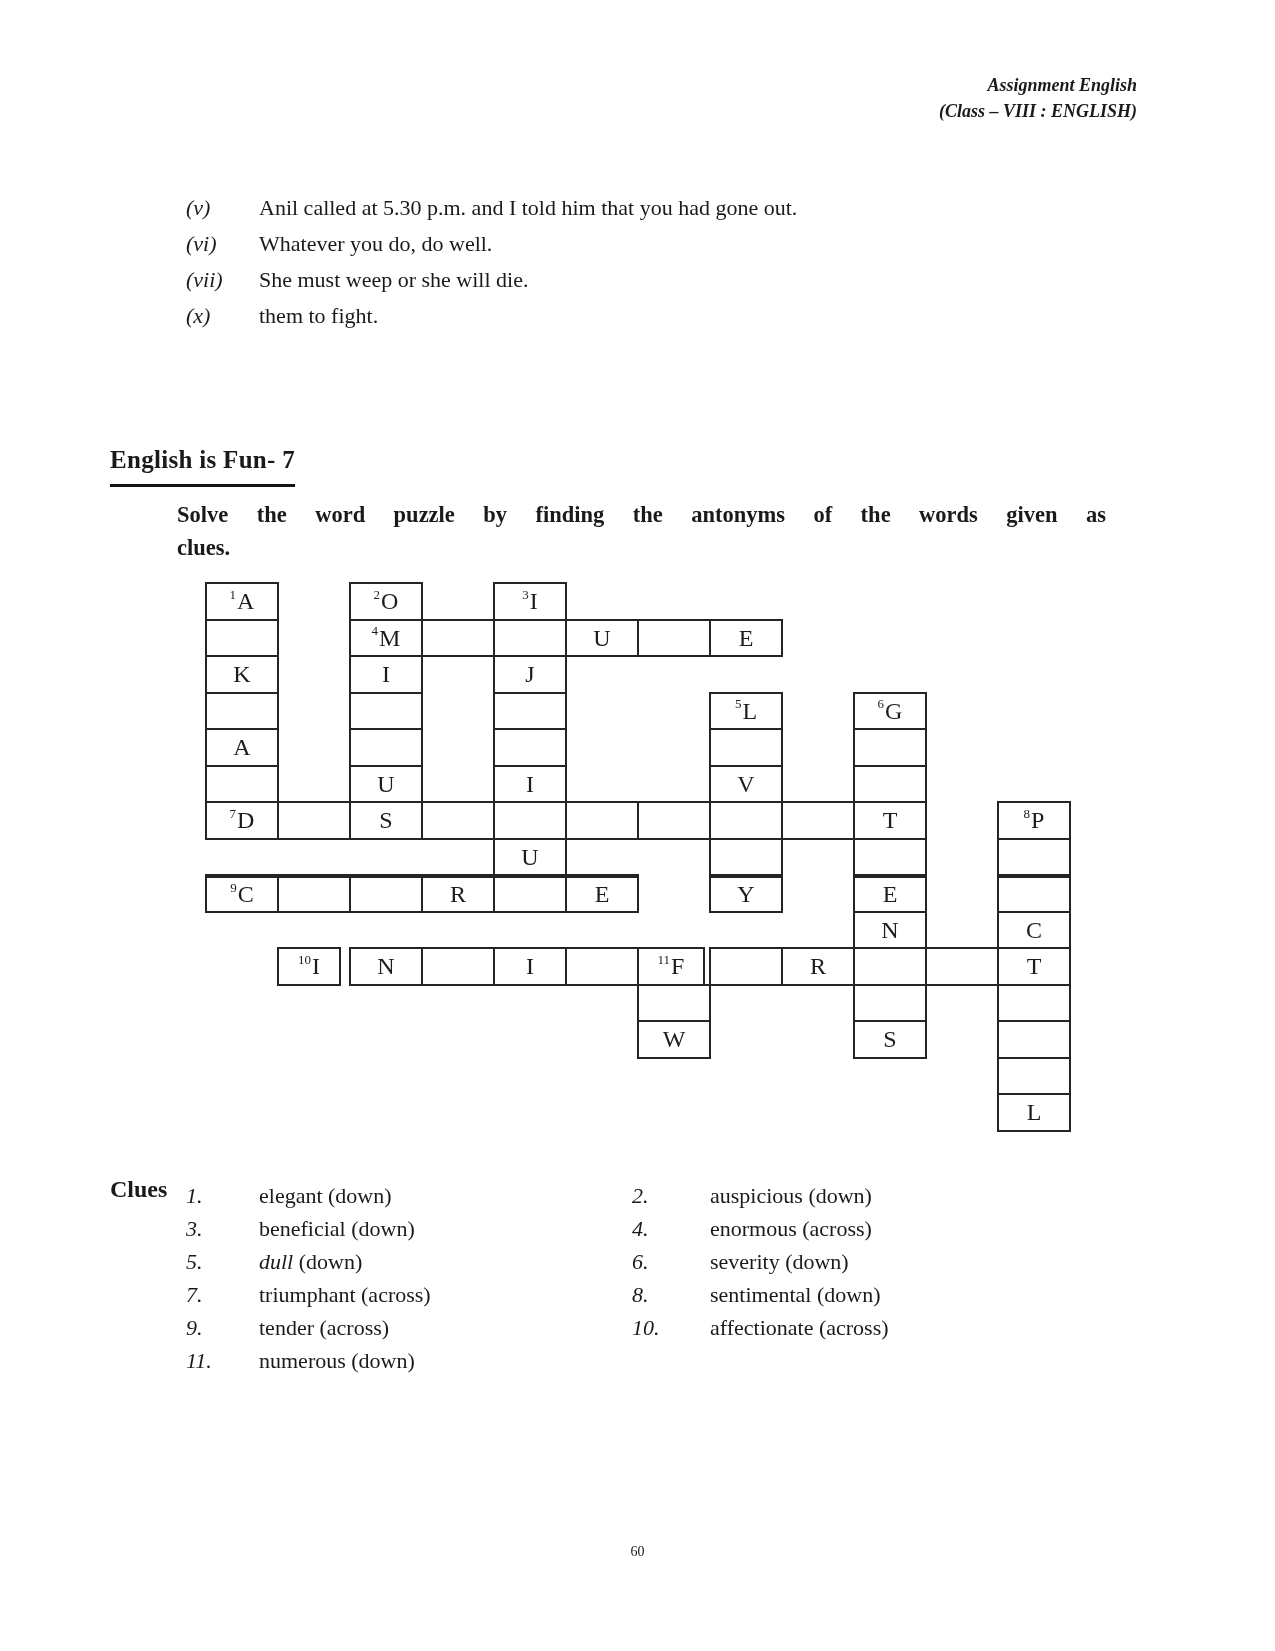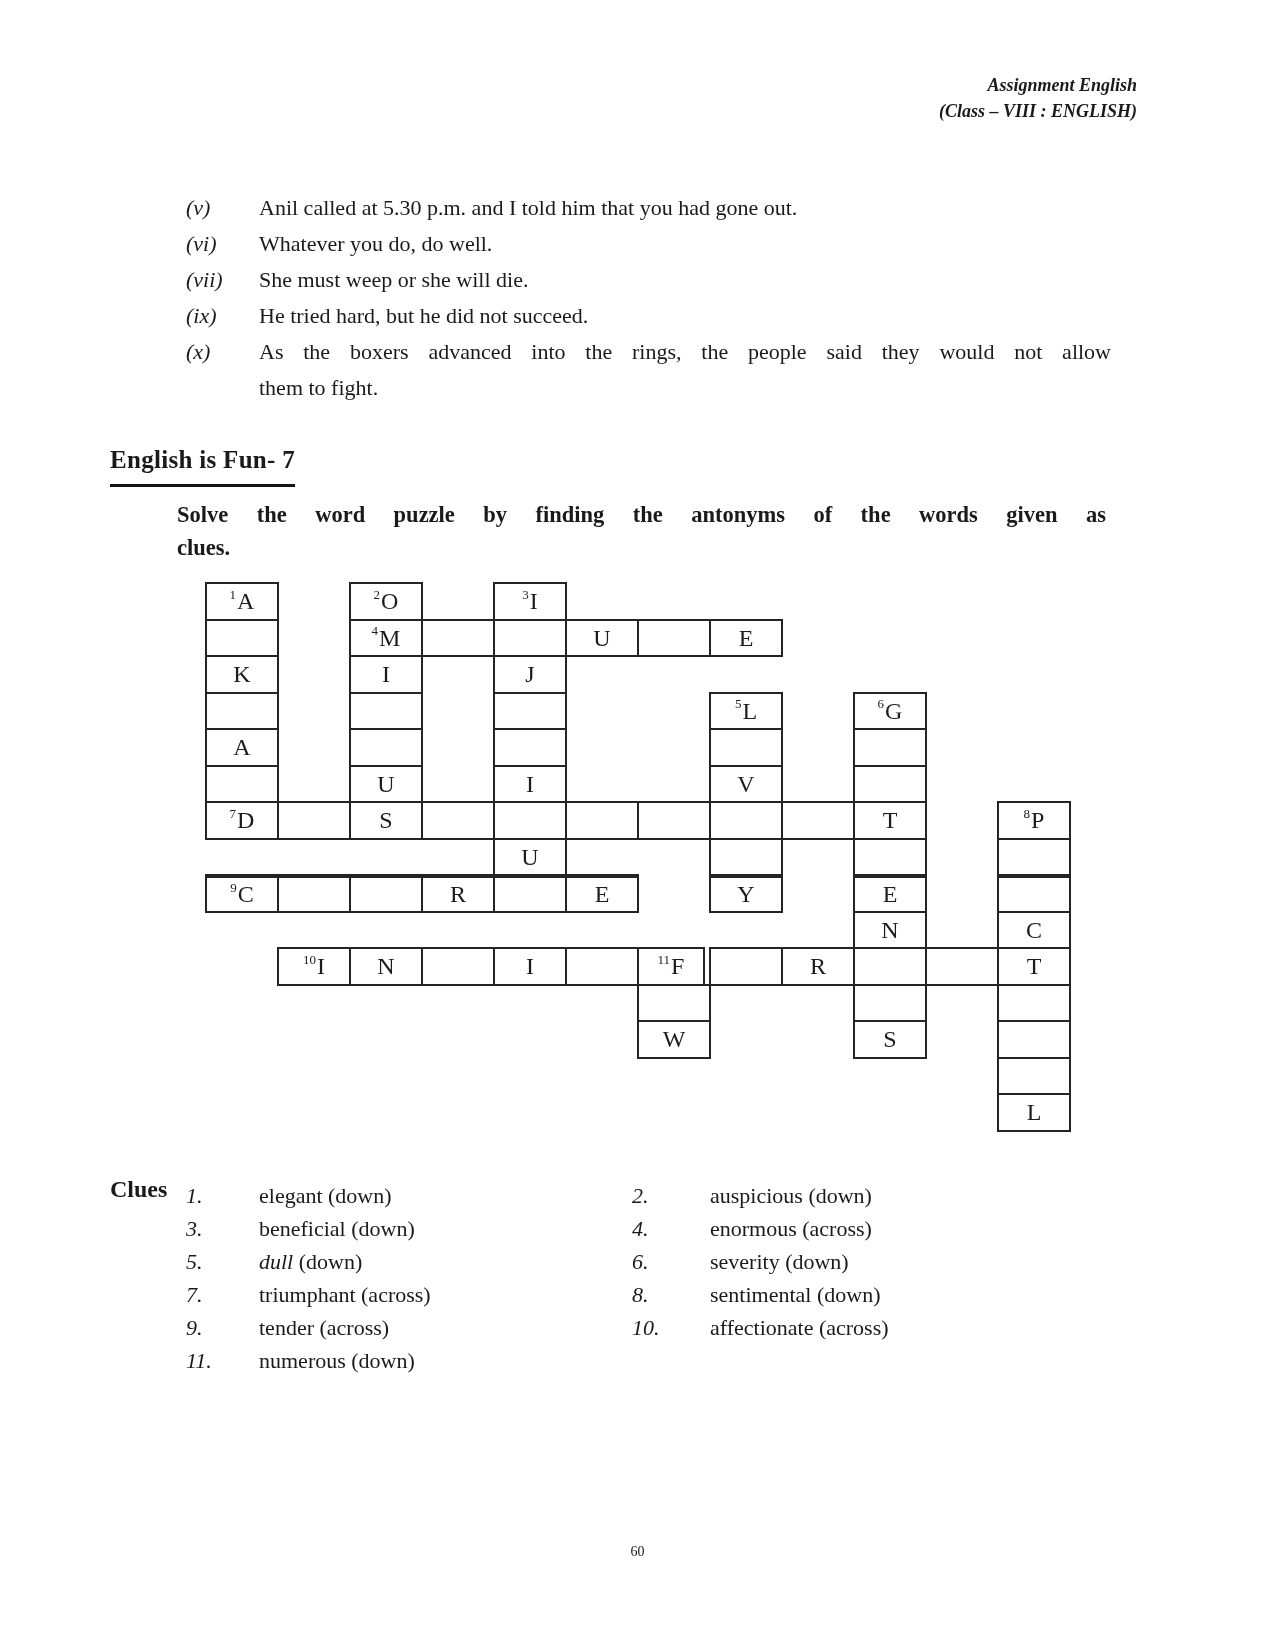--- a/index.html
+++ b/index.html
@@ -57,27 +57,22 @@
       </div>
       <div class="srow">
         <span class="slabel">(vi)</span>
         <span class="stext">Whatever you do, do well.</span>
       </div>
       <div class="srow">
         <span class="slabel">(vii)</span>
         <span class="stext">She must weep or she will die.</span>
       </div>
       <div class="srow">
-        <span class="slabel">(ix)</span>
-        <span class="stext">He tried hard, but he did not succeed.</span>
-      </div>
-      <div class="srow">
         <span class="slabel">(x)</span>
         <span class="stext">
-          <div class="just">As the boxers advanced into the rings, the people said they would not allow</div>
           <div>them to fight.</div>
         </span>
       </div>
     </div>
 
   <div class="h2">English is Fun- 7</div>
 
   <div class="instr">
     <div class="just">Solve the word puzzle by finding the antonyms of the words given as</div>
     <div>clues.</div>
@@ -194,21 +189,21 @@
       <div class="cell bt" style="left: 648px; top: 292px; width: 74px; height: 39px;">
         <span>E</span>
       </div>
       <div class="cell bt" style="left: 792px; top: 292px; width: 74px; height: 39px;"></div>
       <div class="cell" style="left: 648px; top: 329px; width: 74px; height: 38px;">
         <span>N</span>
       </div>
       <div class="cell" style="left: 792px; top: 329px; width: 74px; height: 38px;">
         <span>C</span>
       </div>
-      <div class="cell" style="left: 72px; top: 365px; width: 74px; height: 39px;">
+      <div class="cell" style="left: 72px; top: 365px; width: 64px; height: 39px;">
         <span class="cnum">10</span>
         <span>I</span>
       </div>
       <div class="cell" style="left: 144px; top: 365px; width: 74px; height: 39px;">
         <span>N</span>
       </div>
       <div class="cell" style="left: 216px; top: 365px; width: 74px; height: 39px;"></div>
       <div class="cell" style="left: 288px; top: 365px; width: 74px; height: 39px;">
         <span>I</span>
       </div>

